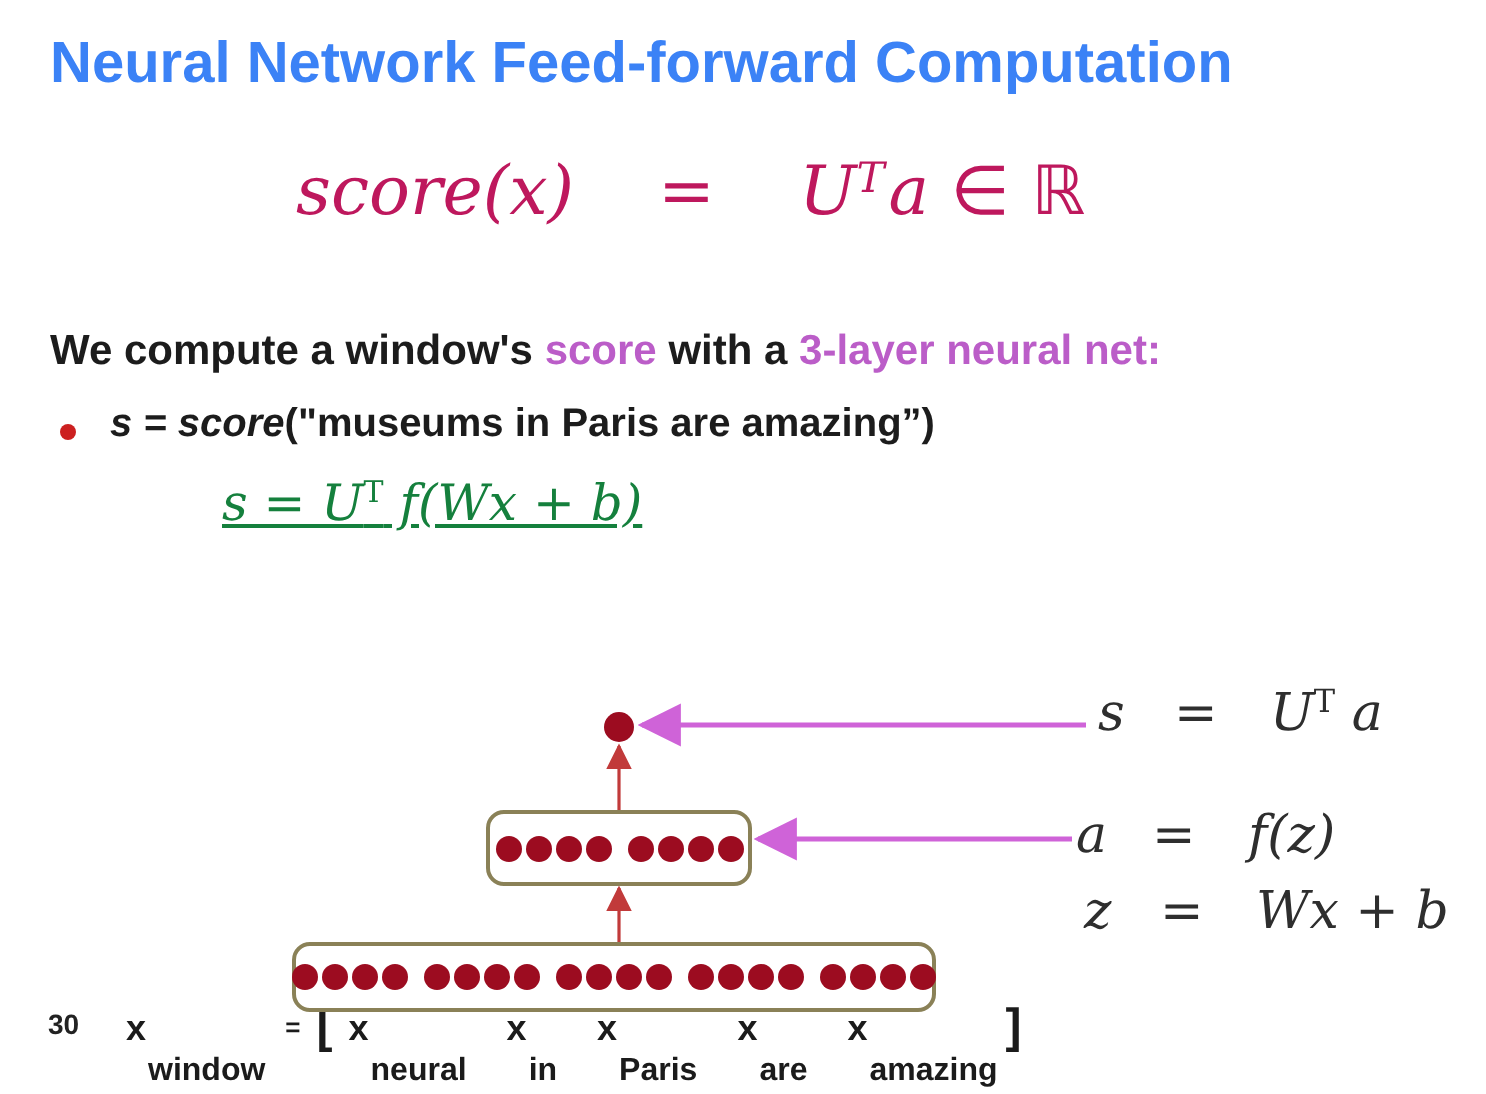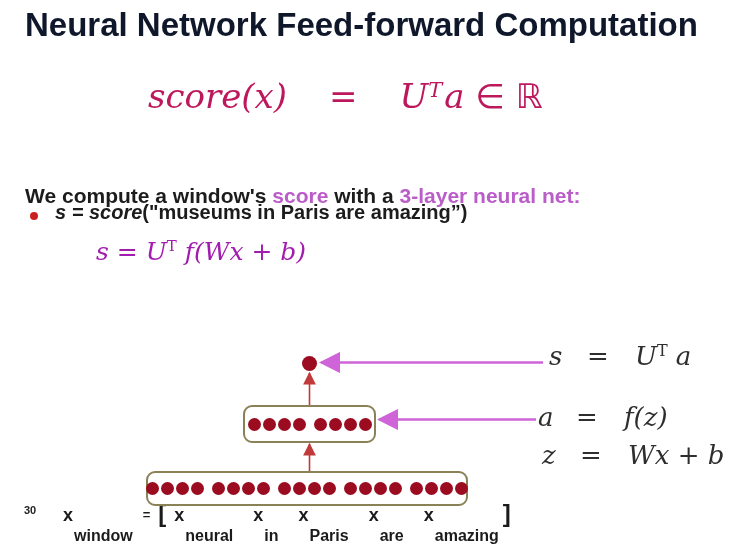--- a/index.html
+++ b/index.html
@@ -2,50 +2,50 @@
 <html><head>
 <meta charset="utf-8">
 <style>
   html,body{margin:0;padding:0;background:#e8e8e8;}
   .slide{
     position:relative; width:743px; height:547px; background:#ffffff;
     font-family:"Liberation Sans", sans-serif; overflow:hidden; margin:0 auto;
   }
   
   .title{
-    position:absolute; left:25px; top:6px; width:710px;
-    font-size:33px; font-weight:bold; color:#0f172a; letter-spacing:0px;
+    position:absolute; left:25px; top:16px; width:710px;
+    font-size:29px; font-weight:bold; color:#3b82f6; letter-spacing:0px;
   }
   
   .mi{font-family:"DejaVu Serif", serif; font-style:italic;}
   .ms{font-family:"DejaVu Sans", sans-serif; font-style:normal;}
   .main-formula{
     position:absolute; left:148px; top:76px; font-size:34px; color:#be185d;
     white-space:nowrap;
   }
   .main-formula .feq{margin:0 42px; font-family:"DejaVu Serif", serif;}
   .fsup{font-size:21px; vertical-align:11px; margin-right:2px;}
   
   .intro{
     position:absolute; left:25px; top:164px; font-size:21px; color:#1c1c1c;
-    font-weight:600; white-space:nowrap;margin-top:20px;
+    font-weight:600; white-space:nowrap;
   }
   .magenta{color:#bb5dc8;}
   
   .bullet-dot{
     position:absolute; left:30px; top:212px; width:8px; height:8px;
     border-radius:50%; background:#cc2020;
   }
   .bullet-text{
     position:absolute; left:55px; top:201px; font-size:20px; color:#1c1c1c;
     font-weight:600; white-space:nowrap;
   }
   .bullet-text .it{font-style:italic;}
   
-  .deriv{position:absolute; left:96px; top:237px; color:#a21caf; font-size:25px; white-space:nowrap;}
+  .deriv{position:absolute; left:111px; top:237px; color:#15803d; font-size:25px; white-space:nowrap;text-decoration:underline;}
   .deriv .line{height:38px;}
   .msup{font-size:15px; vertical-align:9px; font-family:"DejaVu Serif", serif; font-style:normal;}
   
   .svg-overlay{position:absolute; left:0; top:0; width:743px; height:547px; pointer-events:none; z-index:1;}
   .output-node{
     position:absolute; left:302px; top:356px; width:15px; height:15px; border-radius:50%;
     background:#9c0c20; z-index:3;
   }
   .nn-box{
     position:absolute; background:#ffffff; border:2.5px solid #8a8157; border-radius:9px;
@@ -58,21 +58,21 @@
   
   .eq-col{position:absolute; left:536px; top:341px; color:#2e2e2e; z-index:2;}
   .eq-row{position:absolute; white-space:nowrap; font-size:26px;}
   .eq-row.r0{top:0; left:0;margin-left:13px;}
   .eq-row.r1{top:61px; left:2px;}
   .eq-row.r2{top:99px; left:6px;}
   .eq-var{display:inline-block; width:38px;}
   .eq-eq{display:inline-block; width:48px; font-family:"DejaVu Serif", serif;}
   .msup2{font-size:16px; vertical-align:9px; font-family:"DejaVu Serif", serif; font-style:normal;}
   
-  .page-num{position:absolute; left:24px; top:504px; font-size:11px; color:#222; font-weight:600;}
+  .page-num{position:absolute; left:24px; top:504px; font-size:14px; color:#222; font-weight:600;}
   .window-line{
     position:absolute; left:63px; top:499px; color:#1b1b1b; font-weight:700;
     white-space:nowrap; display:flex; align-items:baseline;
   }
   .tbase{font-size:18px;}
   .tsub{font-size:16px; position:relative; top:20px; margin-left:1px;}
   .weq{font-size:13px; margin:0 8px 0 10px; position:relative; top:-2px;}
   .bracket{font-size:24px; font-weight:700; position:relative; top:1px;}
   .bracket.open{margin-right:8px;}
   .bracket.close{margin-left:4px;}

